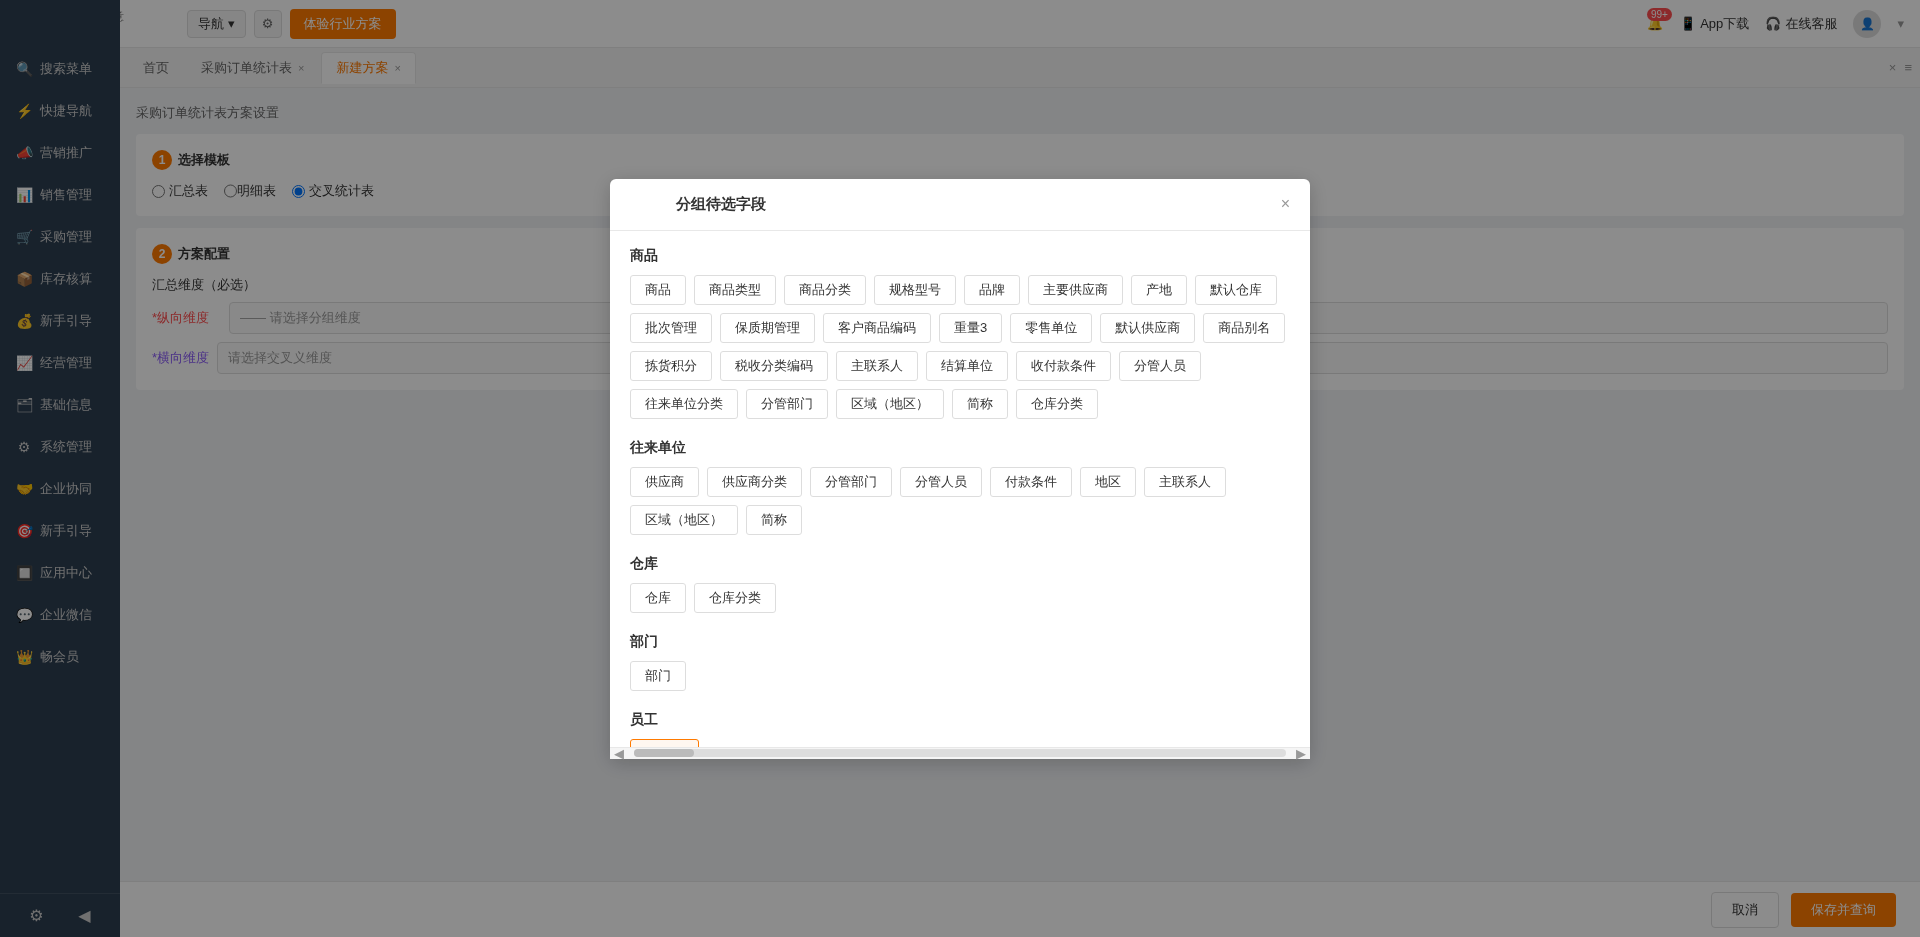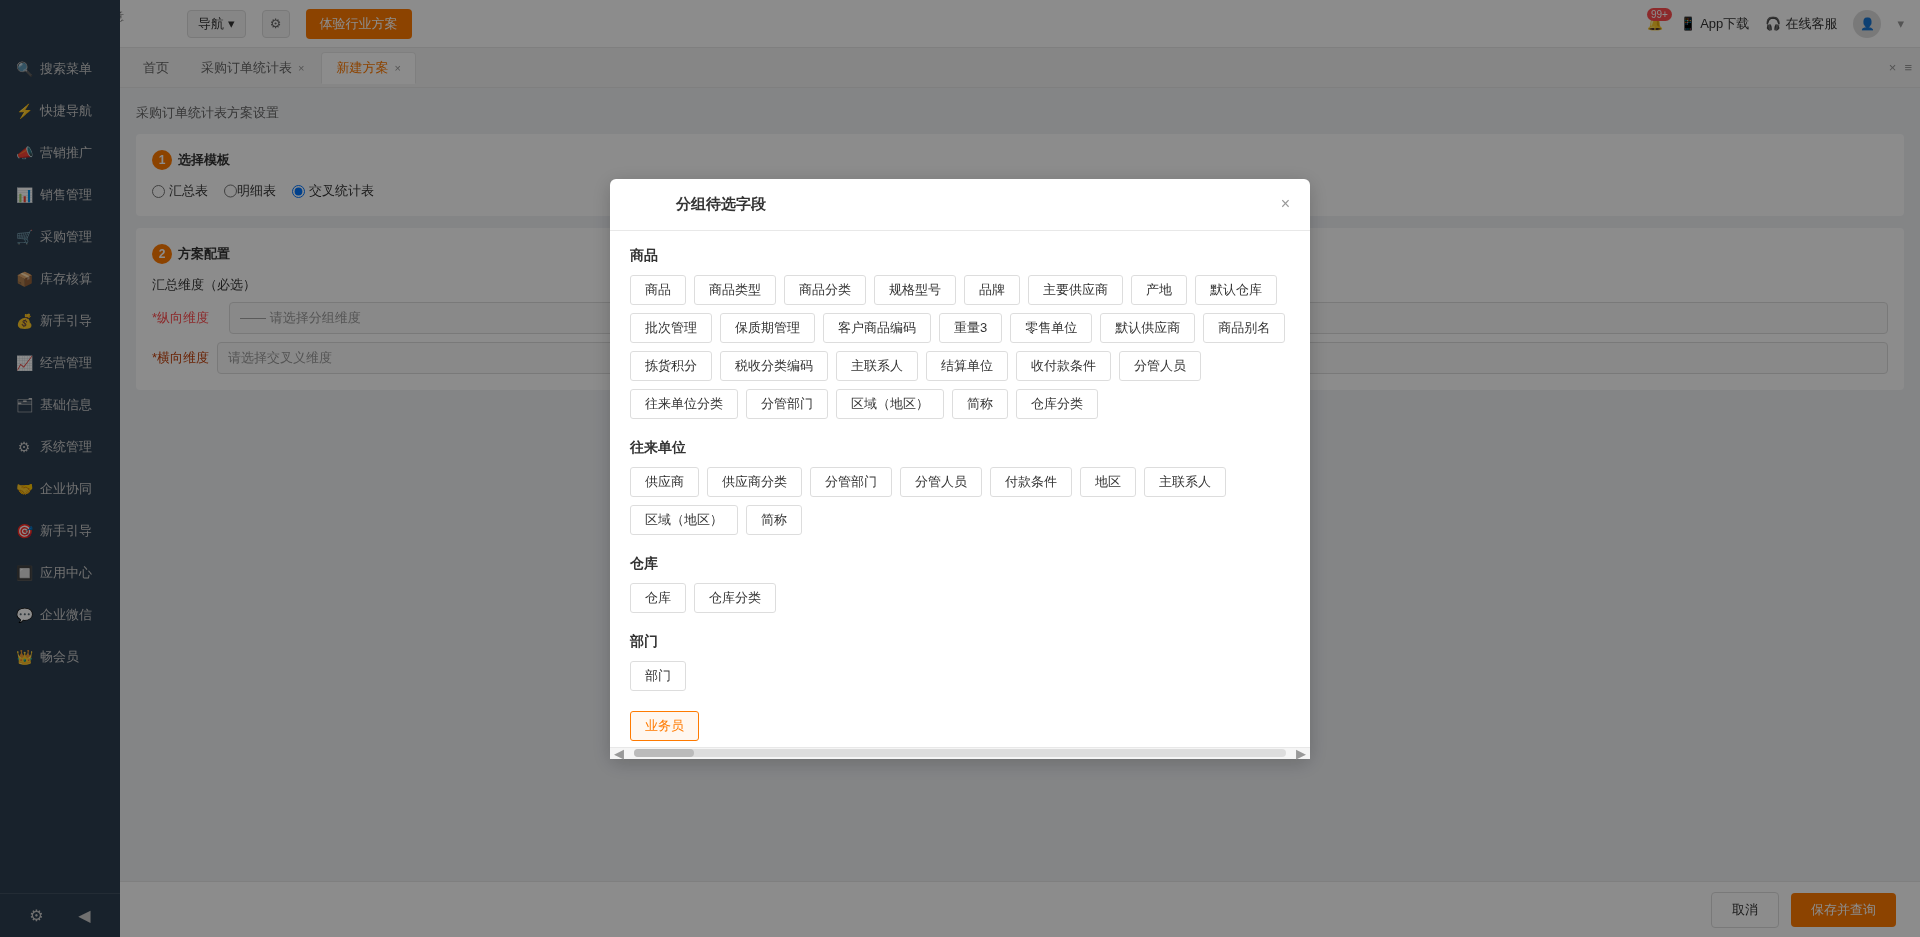--- a/index.html
+++ b/index.html
@@ -257,21 +257,21 @@
 
 <div class="top-header">
   <div class="logo-area">
     <div class="logo-icon">畅</div>
     <div class="logo-text">
       <div>畅捷通好生意</div>
       <div>标准版</div>
     </div>
   </div>
 
-  <div style="display:flex;align-items:center;gap:16px;margin-left:8px;padding-left:43px;">
+  <div style="display:flex;align-items:center;gap:8px;margin-left:8px;padding-left:43px;">
     <div class="nav-dropdown">
       <span>导航</span>
       <span>▾</span>
     </div>
     <div class="gear-btn">
       <span>⚙</span>
     </div>
     <button class="trial-btn">体验行业方案</button>
   </div>
 
@@ -410,21 +410,21 @@
     <div class="step-label">
       <div class="step-num">2</div>
       <span>方案配置</span>
     </div>
     <div style="color:#333;font-size:13px;margin-bottom:8px;">汇总维度（必选）</div>
     <div style="display:flex;align-items:center;gap:20px;margin-bottom:8px;">
       <span style="color:#ff4d4f;font-size:13px;">*纵向维度</span>
       <div style="flex:1;padding:6px 10px;border:1px solid #ddd;border-radius:4px;background:#fafafa;color:#999;font-size:13px;">——  请选择分组维度</div>
     </div>
     <div style="display:flex;align-items:center;gap:8px;">
-      <span style="color:#c2410c;font-size:13px;">*横向维度</span>
+      <span style="color:#8b5cf6;font-size:13px;">*横向维度</span>
       <div style="flex:1;padding:6px 10px;border:1px solid #ddd;border-radius:4px;background:#fafafa;color:#999;font-size:13px;">请选择交叉义维度</div>
     </div>
   </div>
 </div>
 
 <div class="action-bar-bottom">
   <button class="btn-cancel">取消</button>
   <button class="btn-primary">保存并查询</button>
 </div>
 
@@ -487,20 +487,21 @@
             <div class="field-tag">仓库分类</div>
           </div>
         </div>
         <div class="field-section">
           <div class="field-section-title">部门</div>
           <div class="field-tags">
             <div class="field-tag">部门</div>
           </div>
         </div>
         <div class="field-section">
+          <div class="field-section-title">员工</div>
           <div class="field-tags">
             <div class="field-tag selected">业务员</div>
           </div>
         </div>
       </div>
     <div class="modal-scrollbar-area">
       <span style="cursor:pointer;color:#999;padding:0 4px;">◀</span>
       <div class="modal-hscroll">
         <div class="modal-hscroll-thumb"></div>
       </div>

